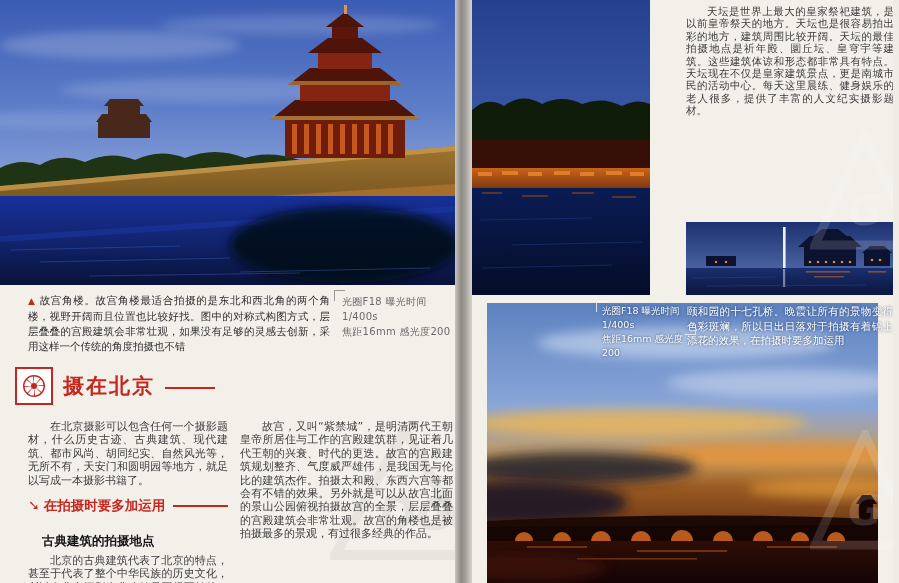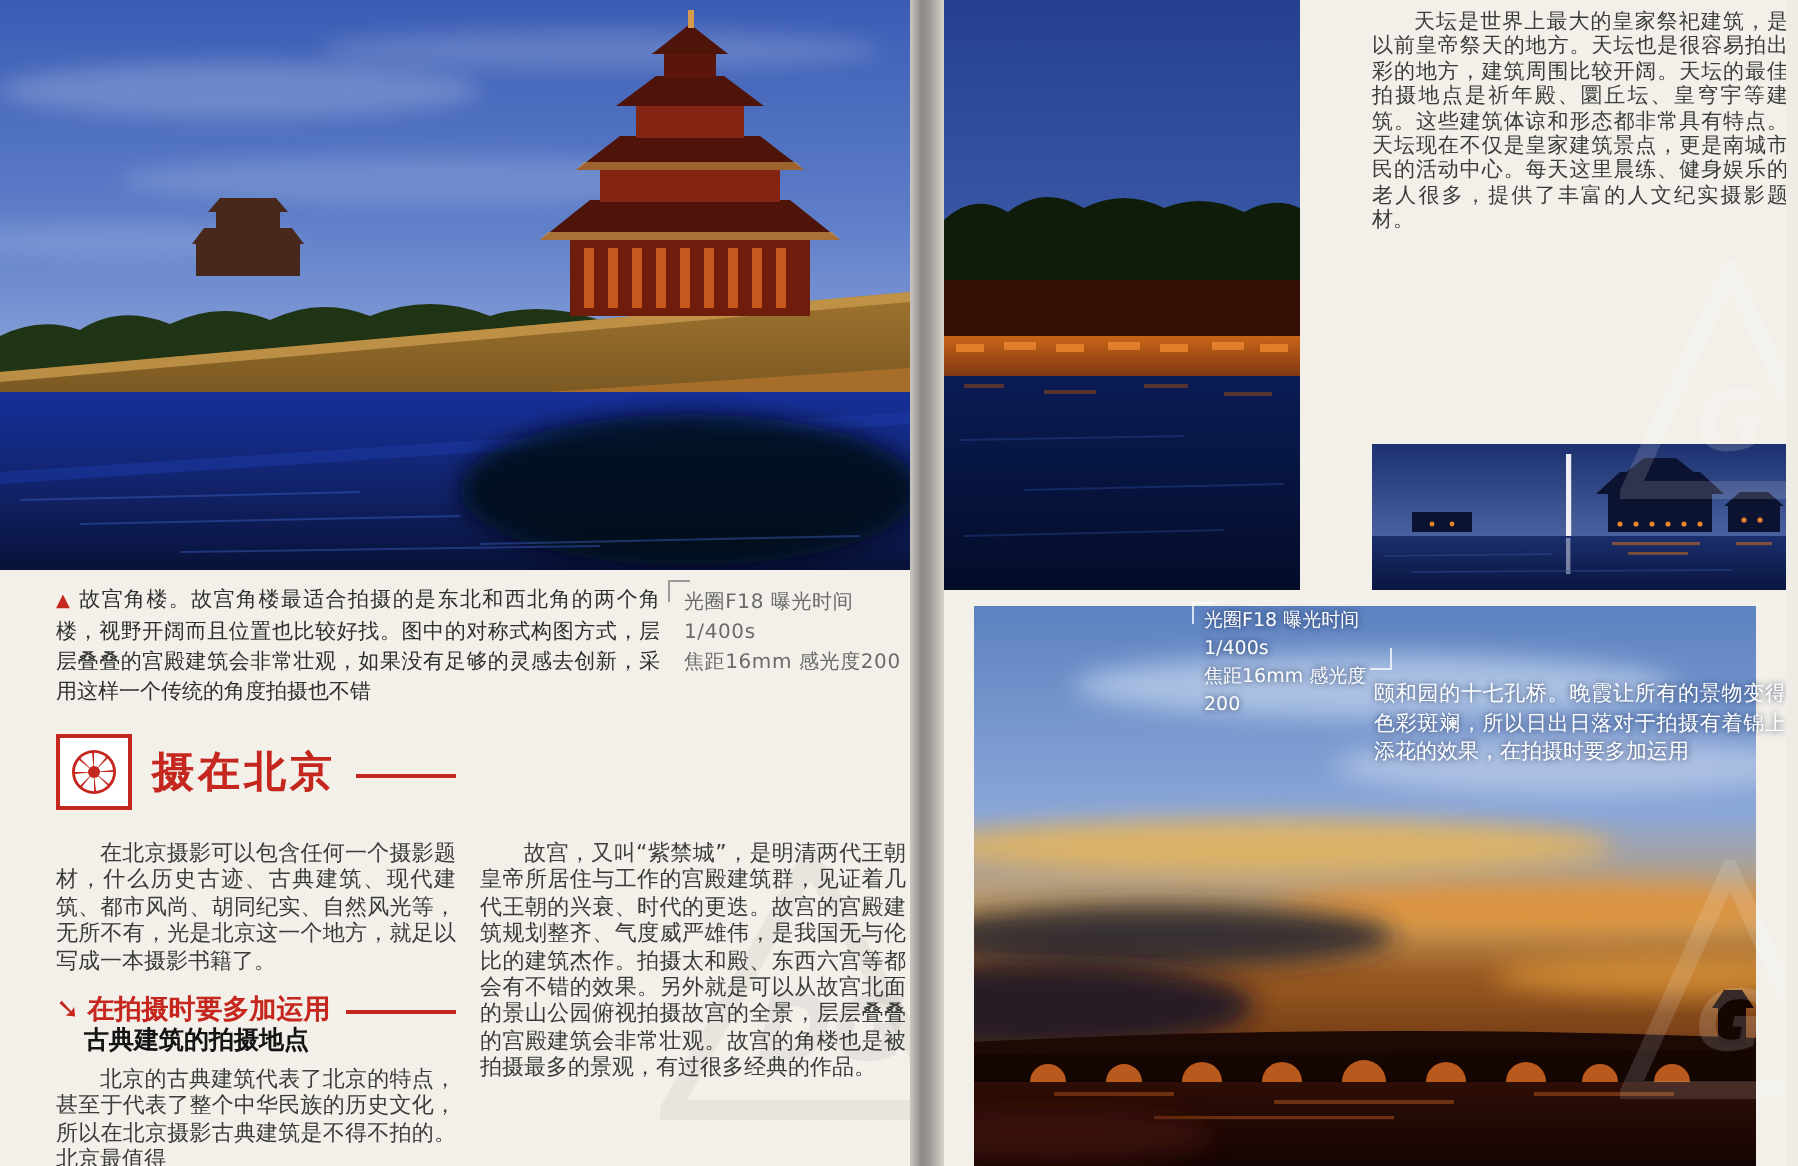--- a/index.html
+++ b/index.html
@@ -19,21 +19,21 @@
   .photo{display:block;}
   
   .caption{font-size:10.5px;line-height:15px;color:#2f2f2f;text-align:justify;}
   .cap-marker{color:#c5271f;font-size:9px;margin-right:4px;}
   .exif-box{font-size:10px;line-height:15px;color:#6a6a6a;padding:4px 8px;letter-spacing:.3px;}
   .ctl{position:absolute;left:0;top:0;width:10px;height:10px;border-left:1px solid #9a9a96;border-top:1px solid #9a9a96;}
   .cbr{position:absolute;right:0;bottom:0;width:10px;height:10px;border-right:1px solid #9a9a96;border-bottom:1px solid #9a9a96;}
   .exif-overlay{font-size:9.5px;line-height:14px;color:#fdfdfd;padding:3px 6px;text-shadow:0 0 3px rgba(0,20,60,.8);}
   .exif-overlay .ctl{border-color:rgba(255,255,255,.75);}
   .exif-overlay .cbr{border-color:rgba(255,255,255,.75);}
-  .caption-overlay{font-size:10.5px;line-height:14.5px;color:#ffffff;text-align:justify;text-shadow:0 0 3px rgba(0,20,60,.75);margin-top:36px;}
+  .caption-overlay{font-size:10.5px;line-height:14.5px;color:#ffffff;text-align:justify;text-shadow:0 0 3px rgba(0,20,60,.75);}
   
   .section-head{display:flex;align-items:center;gap:10px;}
   .ap-box{width:34px;height:34px;border:2px solid #c5271f;background:#fff;
     display:flex;align-items:center;justify-content:center;}
   .section-title{font-size:21px;font-weight:bold;color:#c5271f;letter-spacing:2px;}
   .section-dash{width:50px;height:2px;background:#c5271f;margin-top:3px;}
   
   .body-txt{font-size:11px;line-height:13.4px;color:#3b3b3b;text-align:justify;}
   .body-txt p{margin:0;}
   .indent{text-indent:2em;}
@@ -135,21 +135,21 @@
       <span class="cap-marker">▲</span><span>故宫角楼。故宫角楼最适合拍摄的是东北和西北角的两个角楼，视野开阔而且位置也比较好找。图中的对称式构图方式，层层叠叠的宫殿建筑会非常壮观，如果没有足够的灵感去创新，采用这样一个传统的角度拍摄也不错</span>
     </div>
 
     <div class="abs exif-box" style="left:334px;top:290px;width:118px;height:30px;">
       <div class="ctl"></div>
       <div class="cbr"></div>
       <div>光圈F18  曝光时间1/400s</div>
       <div>焦距16mm   感光度200</div>
     </div>
 
-    <div class="abs section-head" style="left:28px;top:367px;width:230px;">
+    <div class="abs section-head" style="left:15px;top:367px;width:230px;">
       <div class="ap-box">
         <svg width="26" height="26" viewBox="0 0 26 26">
           <circle cx="13" cy="13" r="11" fill="#c5271f"></circle>
           <g fill="#ffffff">
             <path d="M13,13 L13,3.4 A9.6,9.6 0 0 1 19,5.6 Z" transform="rotate(0 13 13)"></path>
             <path d="M13,13 L13,3.4 A9.6,9.6 0 0 1 19,5.6 Z" transform="rotate(45 13 13)"></path>
             <path d="M13,13 L13,3.4 A9.6,9.6 0 0 1 19,5.6 Z" transform="rotate(90 13 13)"></path>
             <path d="M13,13 L13,3.4 A9.6,9.6 0 0 1 19,5.6 Z" transform="rotate(135 13 13)"></path>
             <path d="M13,13 L13,3.4 A9.6,9.6 0 0 1 19,5.6 Z" transform="rotate(180 13 13)"></path>
             <path d="M13,13 L13,3.4 A9.6,9.6 0 0 1 19,5.6 Z" transform="rotate(225 13 13)"></path>
@@ -157,27 +157,27 @@
             <path d="M13,13 L13,3.4 A9.6,9.6 0 0 1 19,5.6 Z" transform="rotate(315 13 13)"></path>
           </g>
           <circle cx="13" cy="13" r="3" fill="#c5271f"></circle>
         </svg>
       </div>
       <div class="section-title">摄在北京</div>
       <div class="section-dash"></div>
     </div>
 
     <div class="abs body-txt" style="left:28px;top:420px;width:200px;">
-      <p class="indent">在北京摄影可以包含任何一个摄影题材，什么历史古迹、古典建筑、现代建筑、都市风尚、胡同纪实、自然风光等，无所不有，光是北京这一个地方，就足以写成一本摄影书籍了。</p>
+      <p class="indent">在北京摄影可以包含任何一个摄影题材，什么历史古迹、古典建筑、现代建筑、都市风尚、胡同纪实、自然风光等，无所不有，天安门和圆明园等地方，就足以写成一本摄影书籍了。</p>
       <div class="guide-head" style="margin-top:12px;">
         <span class="guide-arrow">➘</span>
         <span>在拍摄时要多加运用</span>
         <span class="guide-dash"></span>
       </div>
-      <div class="sub-head" style="margin-top:1px;">古典建筑的拍摄地点</div>
+      <div class="sub-head" style="margin-top:22px;">古典建筑的拍摄地点</div>
       <p class="indent" style="margin-top:6px;">北京的古典建筑代表了北京的特点，甚至于代表了整个中华民族的历史文化，所以在北京摄影古典建筑是不得不拍的。北京最值得</p>
     </div>
 
     <div class="abs body-txt" style="left:240px;top:420px;width:213px;">
       <p class="indent">故宫，又叫“紫禁城”，是明清两代王朝皇帝所居住与工作的宫殿建筑群，见证着几代王朝的兴衰、时代的更迭。故宫的宫殿建筑规划整齐、气度威严雄伟，是我国无与伦比的建筑杰作。拍摄太和殿、东西六宫等都会有不错的效果。另外就是可以从故宫北面的景山公园俯视拍摄故宫的全景，层层叠叠的宫殿建筑会非常壮观。故宫的角楼也是被拍摄最多的景观，有过很多经典的作品。</p>
     </div>
 
     <div class="abs wm" style="left:330px;top:425px;width:150px;height:150px;">
       <svg width="150" height="150" viewBox="0 0 150 150">
         <polygon points="75,5 145,130 5,130" fill="none" stroke="rgba(0,0,0,0.045)" stroke-width="10"></polygon>

